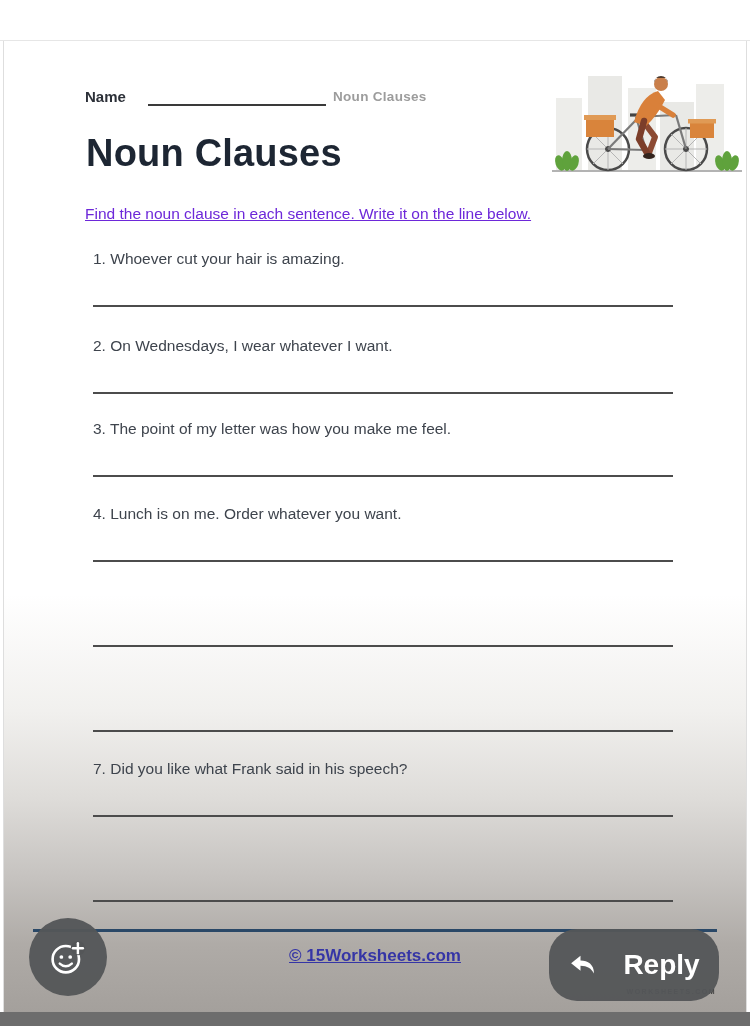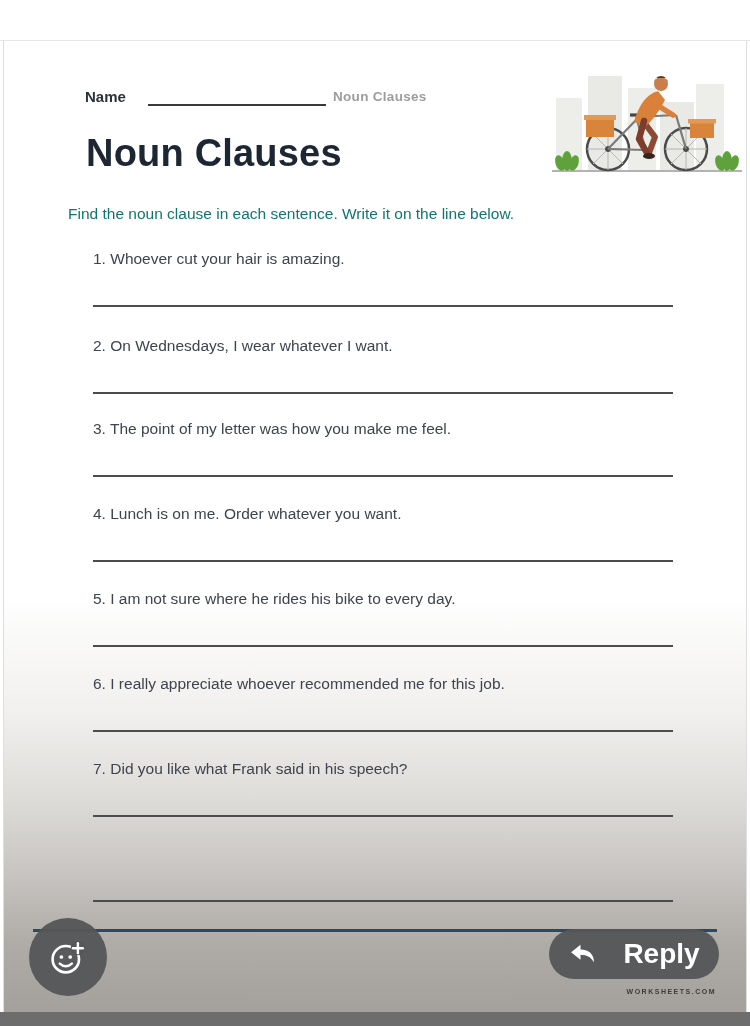--- a/index.html
+++ b/index.html
@@ -18,38 +18,38 @@
 
   .bottom-bar { position:absolute; left:0; right:0; top:1012px; height:14px; background:#6d6d6d; }
 
   
   .name-label { position:absolute; left:85px; top:88px; font-size:15px; font-weight:bold; color:#2c3038; }
   .name-underline { position:absolute; left:148px; top:104px; width:178px; height:2px; background:#3a3a3a; }
   .header-small { position:absolute; left:333px; top:89px; font-size:13.5px; font-weight:bold; color:#9c9c9c; letter-spacing:.3px; }
 
   .page-title { position:absolute; left:86px; top:132px; font-size:38px; font-weight:800; color:#1d2633; letter-spacing:.2px; }
 
-  .instructions { position:absolute; left:68px; top:205px; font-size:15.5px; color:#0f766e; }
+  .instructions { position:absolute; left:85px; top:205px; font-size:15.5px; color:#6d28d9;text-decoration:underline; }
 
   .q-row { position:absolute; left:0; width:750px; height:80px;margin-left:8px; }
   .q-text { position:absolute; left:85px; top:0; font-size:15.5px; color:#3e444d; }
   .answer-line { position:absolute; left:85px; top:55px; width:580px; height:2px; background:#4c4c4c; }
 
   .footer-rule { position:absolute; left:33px; top:929px; width:684px; height:3px; background:#2a4867; }
   .footer-link { position:absolute; left:0; right:0; top:946px; text-align:center;
                  font-size:17px; font-weight:600; color:#3535a6; text-decoration:underline; cursor:pointer; }
   .watermark { position:absolute; right:34px; top:988px; font-size:7px; font-weight:bold;
                letter-spacing:1.5px; color:#3c3c3c; }
 
   .illus { position:absolute; left:548px; top:58px; width:198px; height:126px; }
 
   
   .reaction-btn { position:absolute; left:29px; top:918px; width:78px; height:78px; border-radius:50%;
                   background:rgba(84,86,88,.96); display:flex; align-items:center; justify-content:center; cursor:pointer; }
-  .reply-btn { position:absolute; left:549px; top:929px; width:170px; height:50px; border-radius:28px;
+  .reply-btn { position:absolute; left:549px; top:929px; width:170px; height:72px; border-radius:28px;
                background:rgba(84,86,88,.96); display:flex; align-items:center; justify-content:center;
                gap:25px; cursor:pointer;text-align:center; }
   .reply-label { color:#ffffff; font-size:28px; font-weight:600; }
 </style>
 </head>
 <body>
 
 <div class="screen">
 
   <div class="sheet"></div>
@@ -142,40 +142,39 @@
       <div class="q-text"><span>3.</span> <span>The point of my letter was how you make me feel.</span></div>
       <div class="answer-line"></div>
     </div>
 
     <div class="q-row" style="top: 505px;">
       <div class="q-text"><span>4.</span> <span>Lunch is on me. Order whatever you want.</span></div>
       <div class="answer-line"></div>
     </div>
 
     <div class="q-row" style="top: 590px;">
-      <div class="q-text"><span>5.</span> <span>I am not sure where he rides his bike to every day.</span></div>
       <div class="answer-line"></div>
     </div>
 
     <div class="q-row" style="top: 675px;">
-      <div class="q-text"><span>6.</span> <span>I really appreciate whoever recommended me for this job.</span></div>
       <div class="answer-line"></div>
     </div>
 
     <div class="q-row" style="top: 760px;">
       <div class="q-text"><span>7.</span> <span>Did you like what Frank said in his speech?</span></div>
       <div class="answer-line"></div>
     </div>
 
     <div class="q-row" style="top: 845px;">
       <div class="answer-line"></div>
     </div>
   </div>
 
   <div class="footer-rule"></div>
+  <div class="footer-link">© 15Worksheets.com</div>
   <div class="watermark">WORKSHEETS.COM</div>
 
   <div class="bottom-bar"></div>
 
   <div class="reaction-btn">
     <svg width="44" height="44" viewBox="0 0 40 40">
       <circle cx="18" cy="22" r="12" stroke="#ffffff" stroke-width="2.4" fill="none"></circle>
       <circle cx="29" cy="12" r="6.5" fill="rgba(84,86,88,1)"></circle>
       <circle cx="14" cy="20" r="1.7" fill="#ffffff"></circle>
       <circle cx="22" cy="20" r="1.7" fill="#ffffff"></circle>

